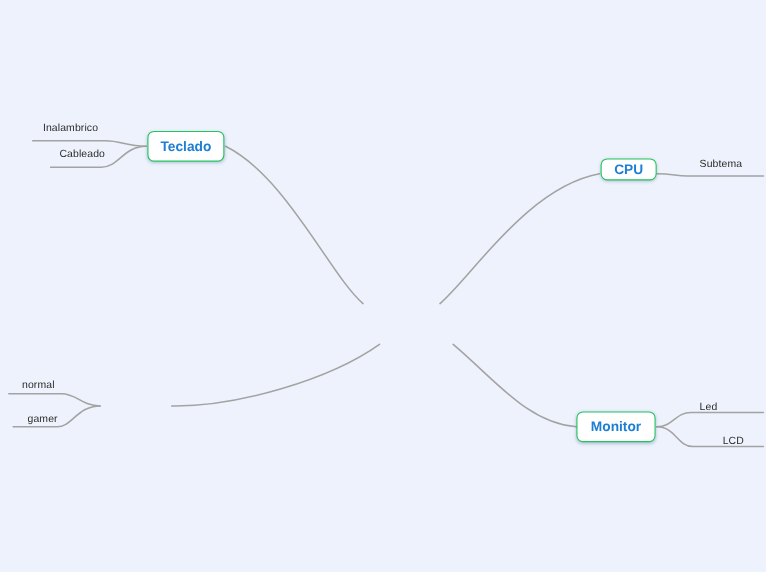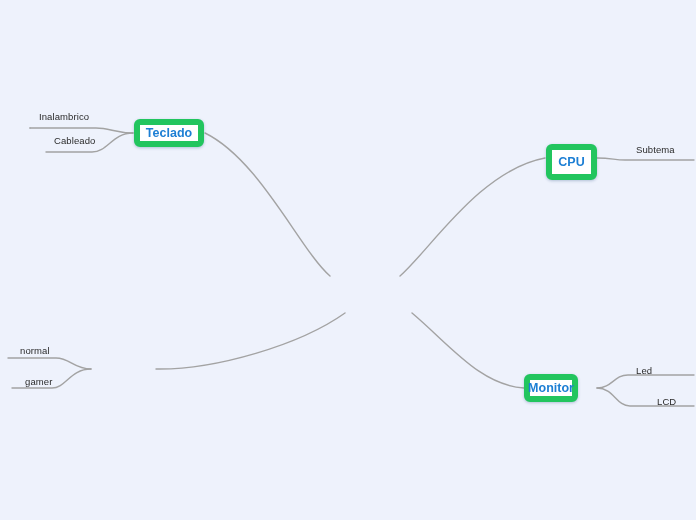--- a/index.html
+++ b/index.html
@@ -48,21 +48,21 @@
     letter-spacing: 0.2px;
     box-shadow: 0 1px 3px rgba(40,80,130,0.28);
     padding: 0 16px;
   }
 
   .node-branch {
     background: #ffffff;
     color: #1d7fd4;
     font-weight: bold;
     font-size: 12.5px;
-    border: 6px solid #22c55e;
+    border: 1px solid #22c55e;
     border-radius: 6px;
     box-shadow: 0 1px 3px rgba(40,80,130,0.30);
     padding: 0 10px;
   }
 
   
   .leaf {
     position: absolute;
     font-size: 9.5px;
     color: #2b2b2b;
@@ -105,35 +105,35 @@
   <div class="node node-branch" style="left:134px; top:119px; width:70px; height:28px;">
     <span>Teclado</span>
   </div>
   <div class="leaf" style="left:39px; top:111px;">
     <span>Inalambrico</span>
   </div>
   <div class="leaf" style="left:54px; top:135px;">
     <span>Cableado</span>
   </div>
 
-  <div class="node node-branch" style="left:546px; top:144px; width:51px; height:36px;">
+  <div class="node node-branch" style="left:546px; top:144px; width:51px; height:20px;">
     <span>CPU</span>
   </div>
   <div class="leaf" style="left:636px; top:144px;">
     <span>Subtema</span>
   </div>
 
   <div class="leaf" style="left:20px; top:345px;text-align:right;">
     <span>normal</span>
   </div>
   <div class="leaf" style="left:25px; top:376px;">
     <span>gamer</span>
   </div>
 
-  <div class="node node-branch" style="left:524px; top:374px; width:54px; height:28px;">
+  <div class="node node-branch" style="left:524px; top:374px; width:72px; height:28px;">
     <span>Monitor</span>
   </div>
   <div class="leaf" style="left:636px; top:365px;">
     <span>Led</span>
   </div>
   <div class="leaf" style="left:637px; top:396px;padding-left:20px;">
     <span>LCD</span>
   </div>
 
 </div>

